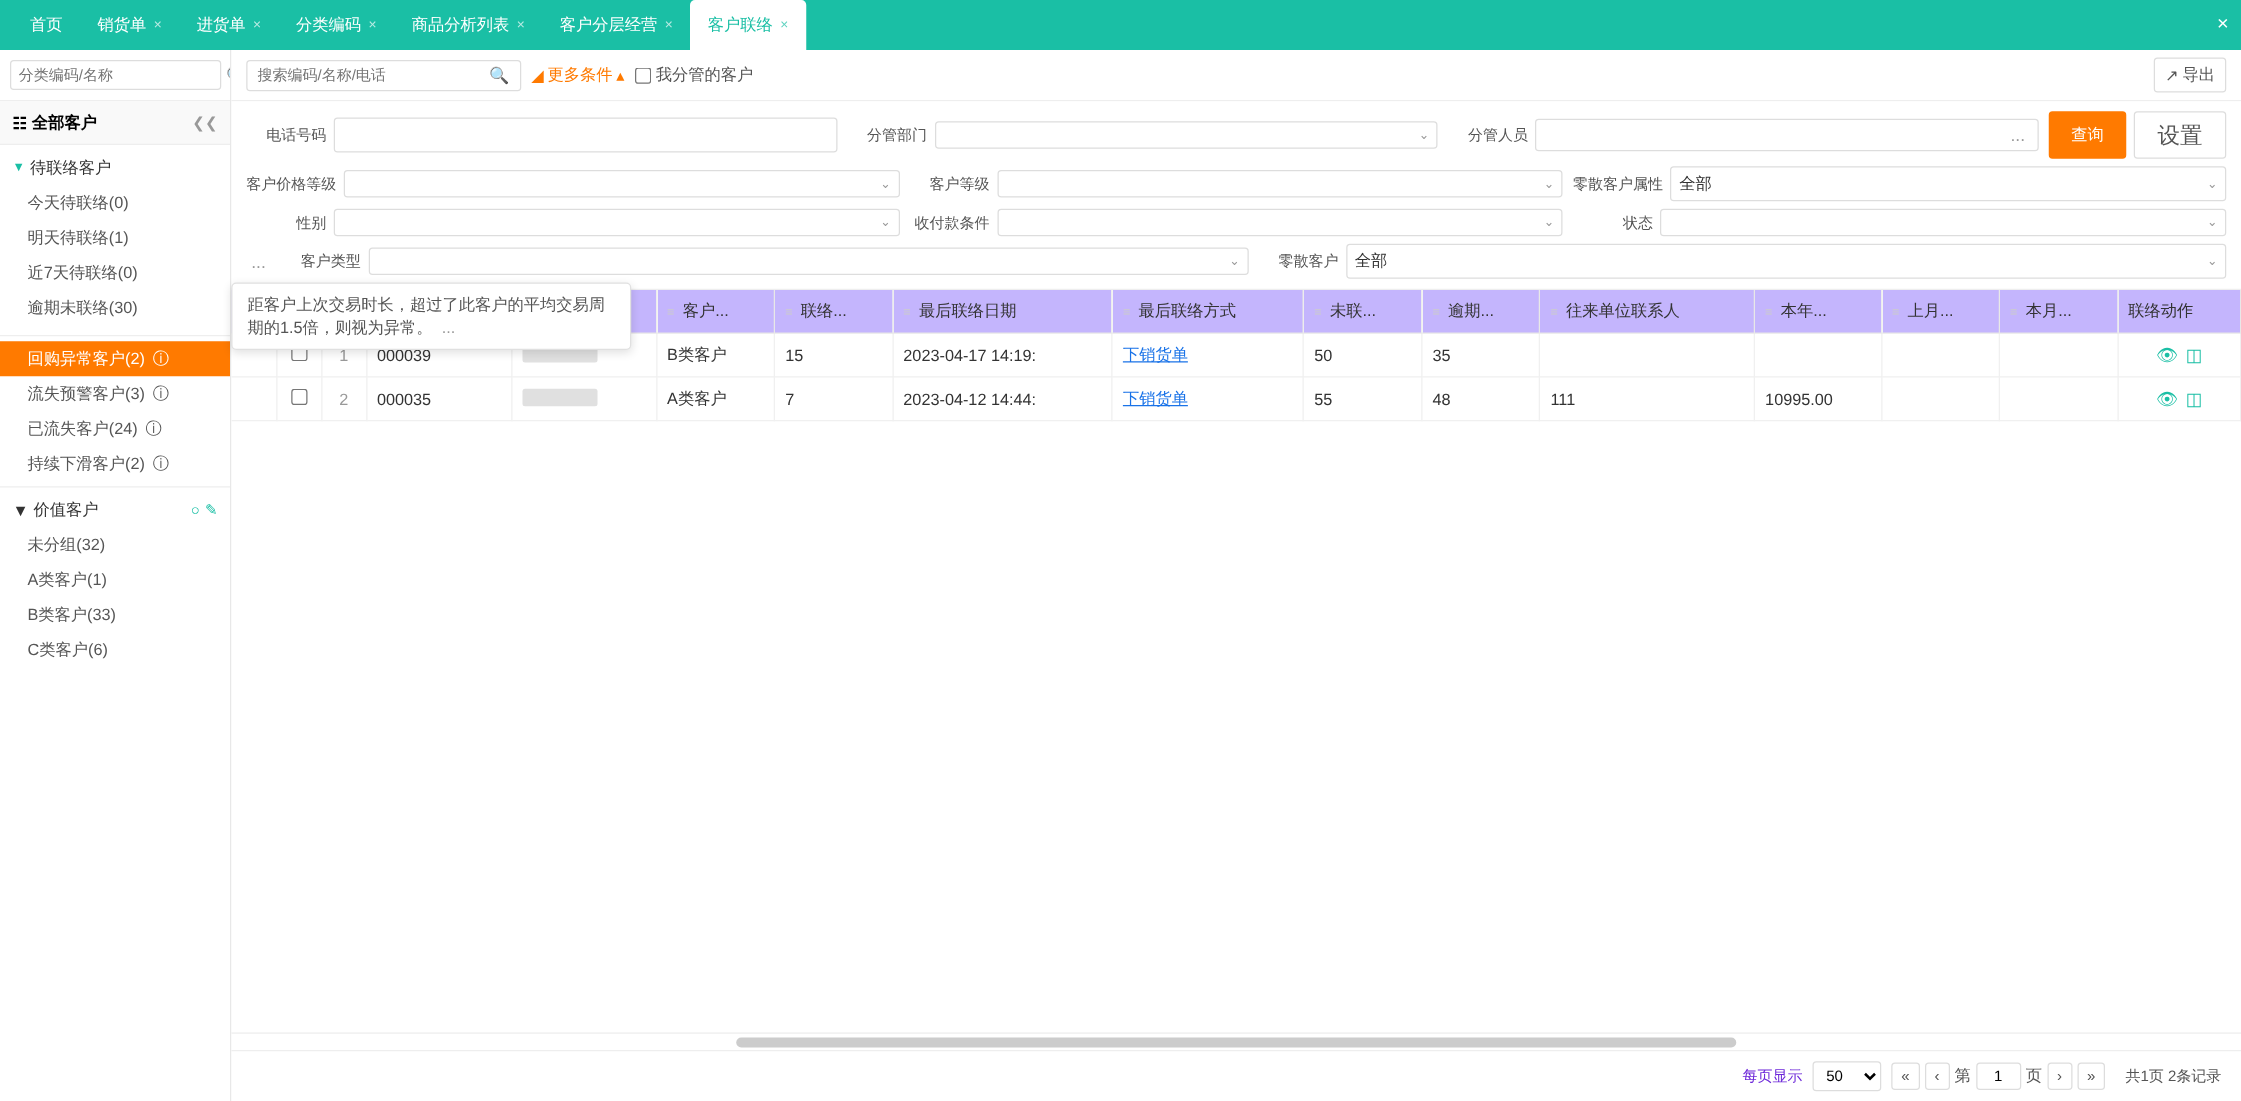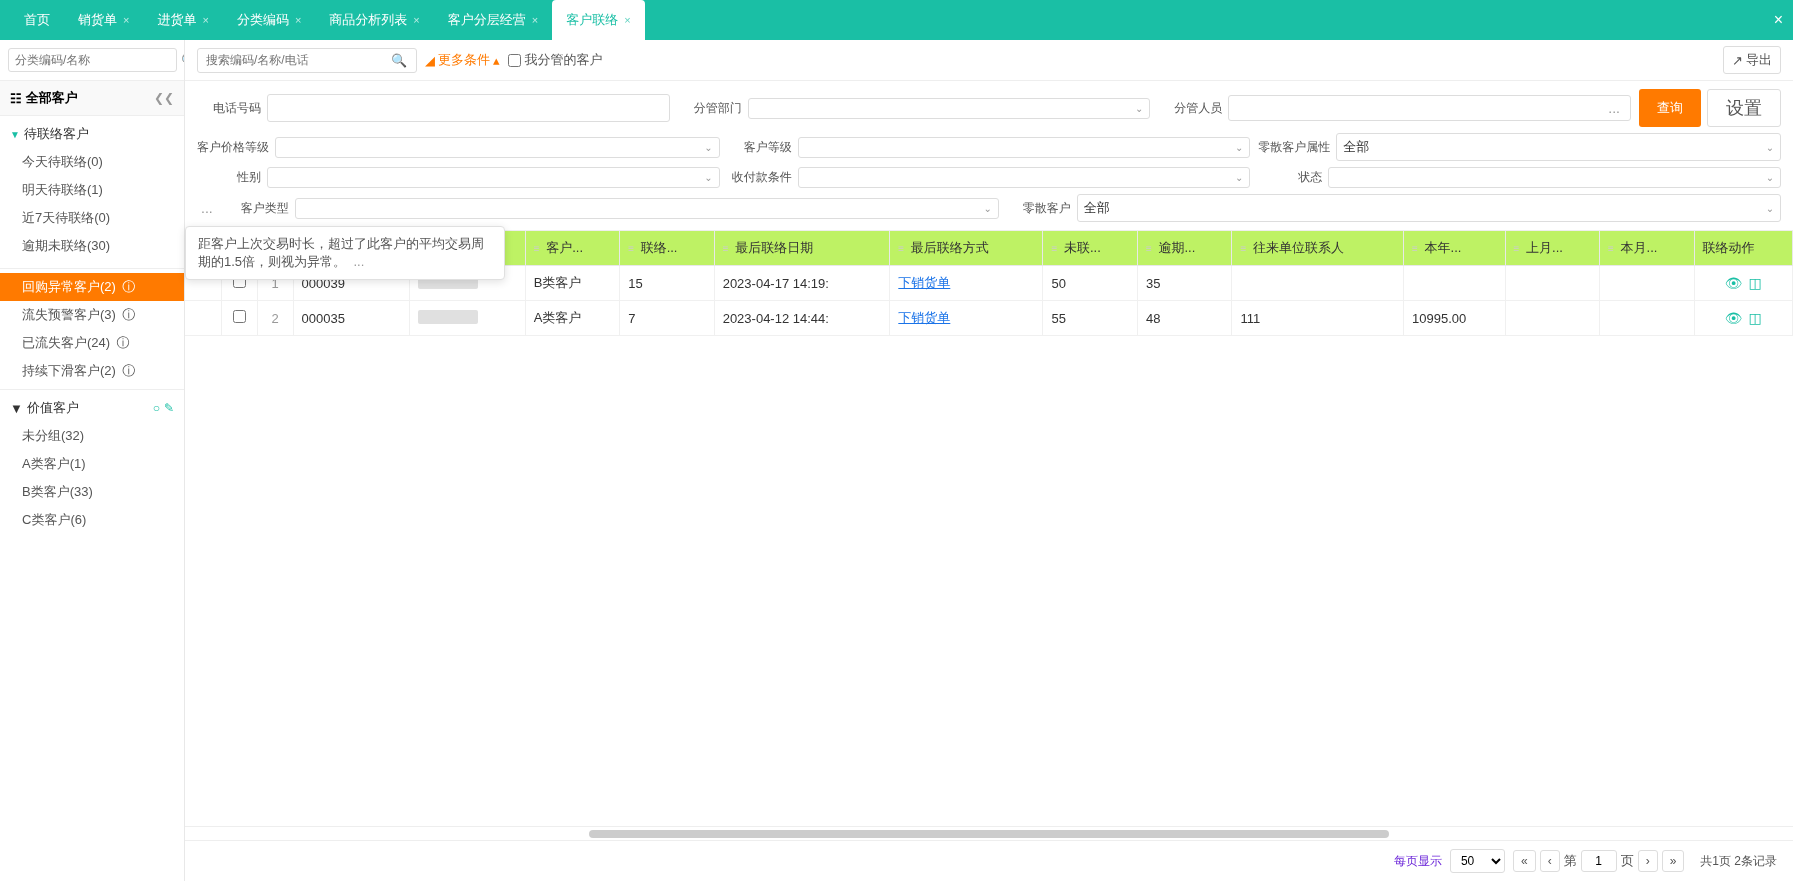--- a/index.html
+++ b/index.html
@@ -122,21 +122,21 @@
     }
     .btn-setting {
       background: white; color: #555; border: 1px solid #ddd; border-radius: 3px;
       padding: 6px 18px; font-size: 18px; cursor: pointer;
     }
     .ellipsis-btn { color: #999; cursor: pointer; padding: 0 4px; font-size: 14px; }
 
     
     .table-area { flex: 1; overflow: auto; background: white; margin: 0; }
     table { width: 100%; border-collapse: collapse; font-size: 12px; }
-    thead tr { background: #bef264; }
+    thead tr { background: #c4b5fd; }
     th {
       padding: 8px 8px; text-align: left; border-bottom: 1px solid #e8e8e8;
       border-right: 1px solid #e8e8e8; color: #333; font-weight: normal; white-space: nowrap;
       position: relative;
     }
     th.sortable::before { content: '≡'; margin-right: 3px; color: #ccc; font-size: 10px; }
     td {
       padding: 8px 8px; border-bottom: 1px solid #f0f0f0;
       border-right: 1px solid #f0f0f0; color: #333; white-space: nowrap;
     }

